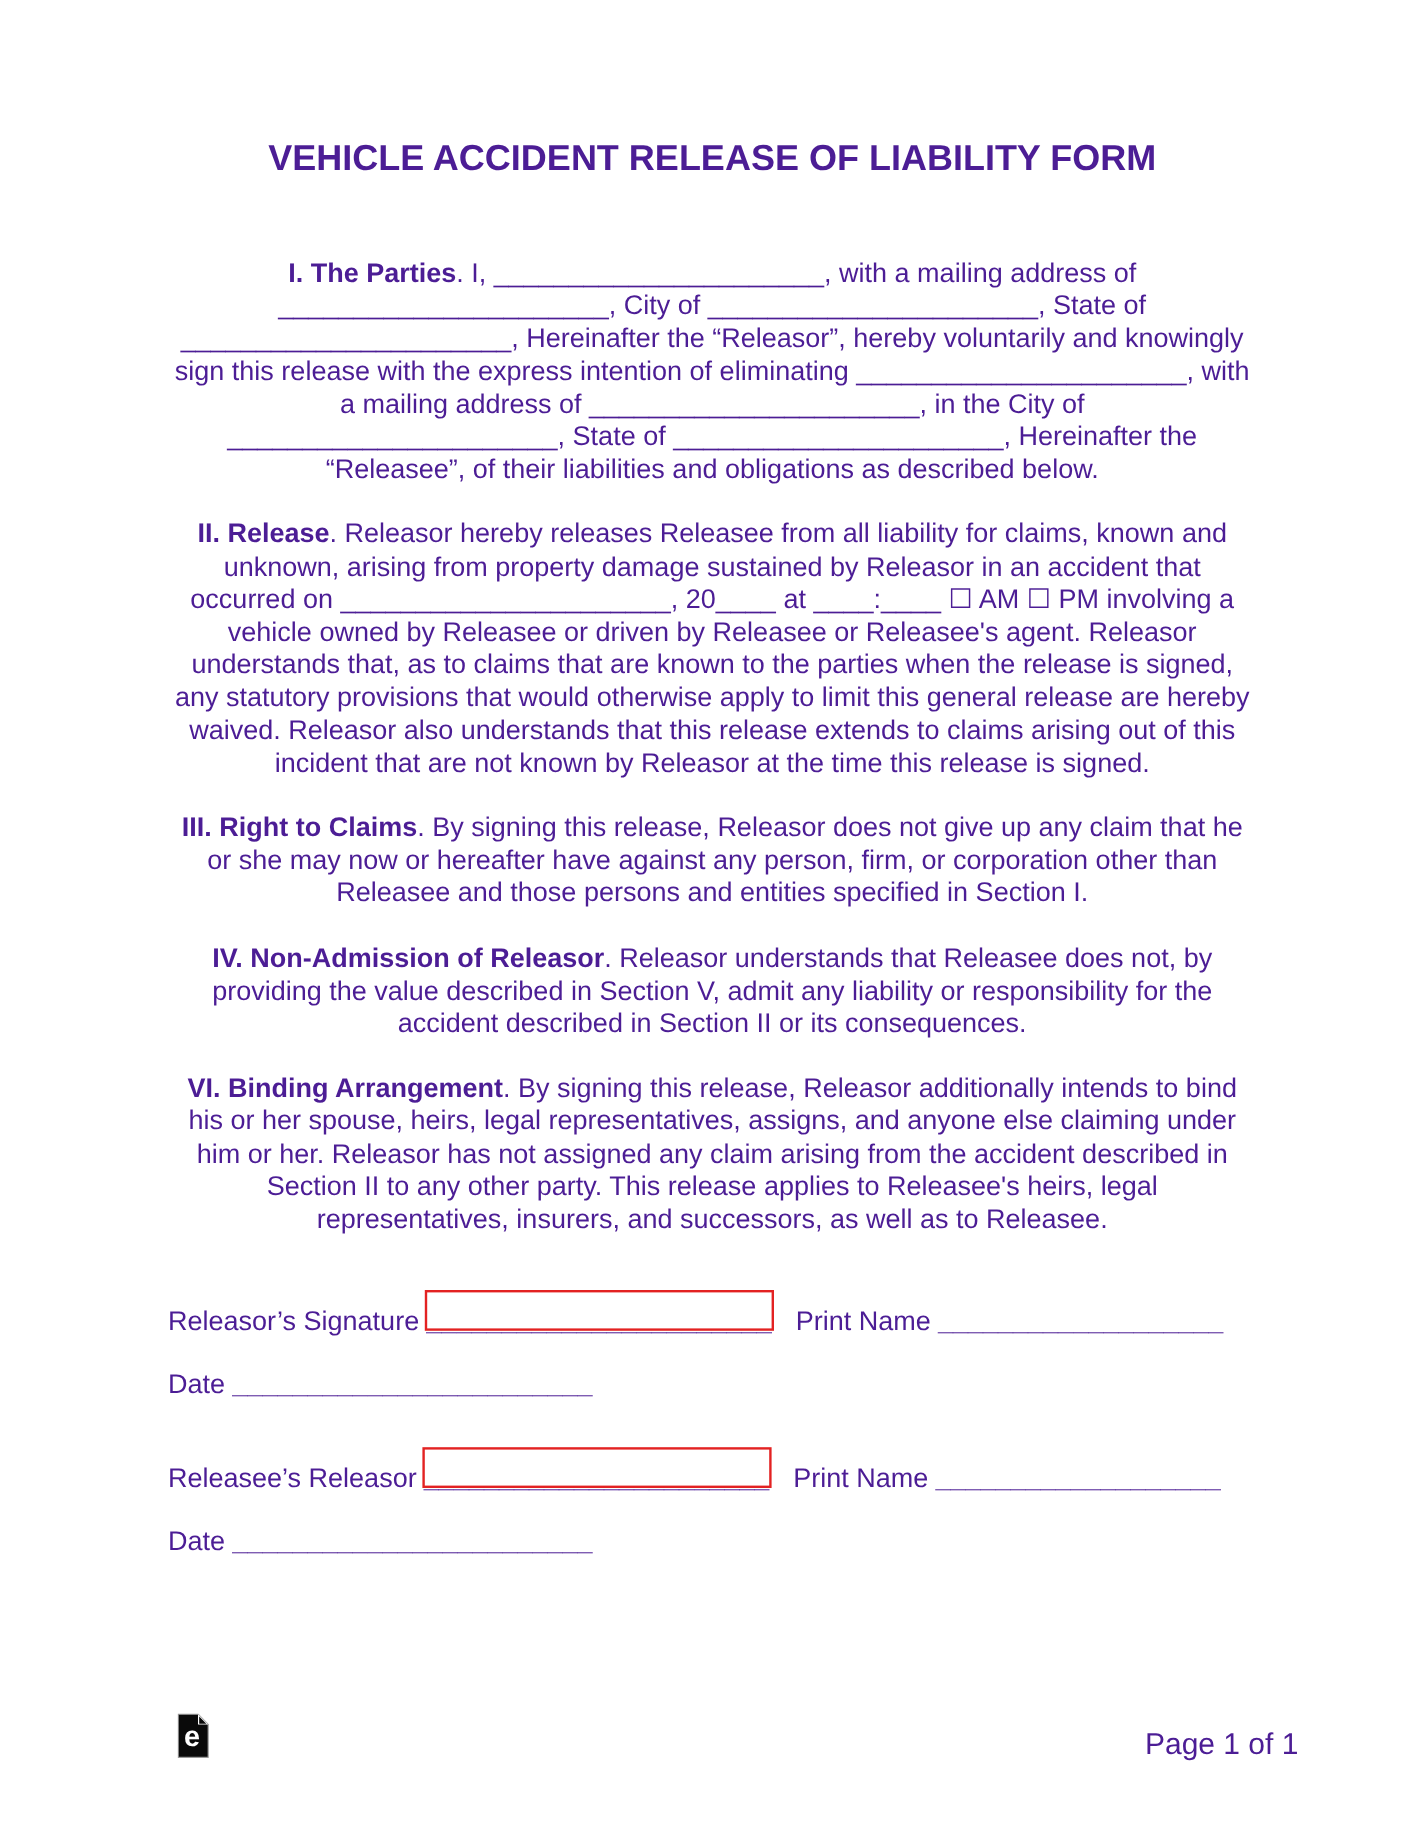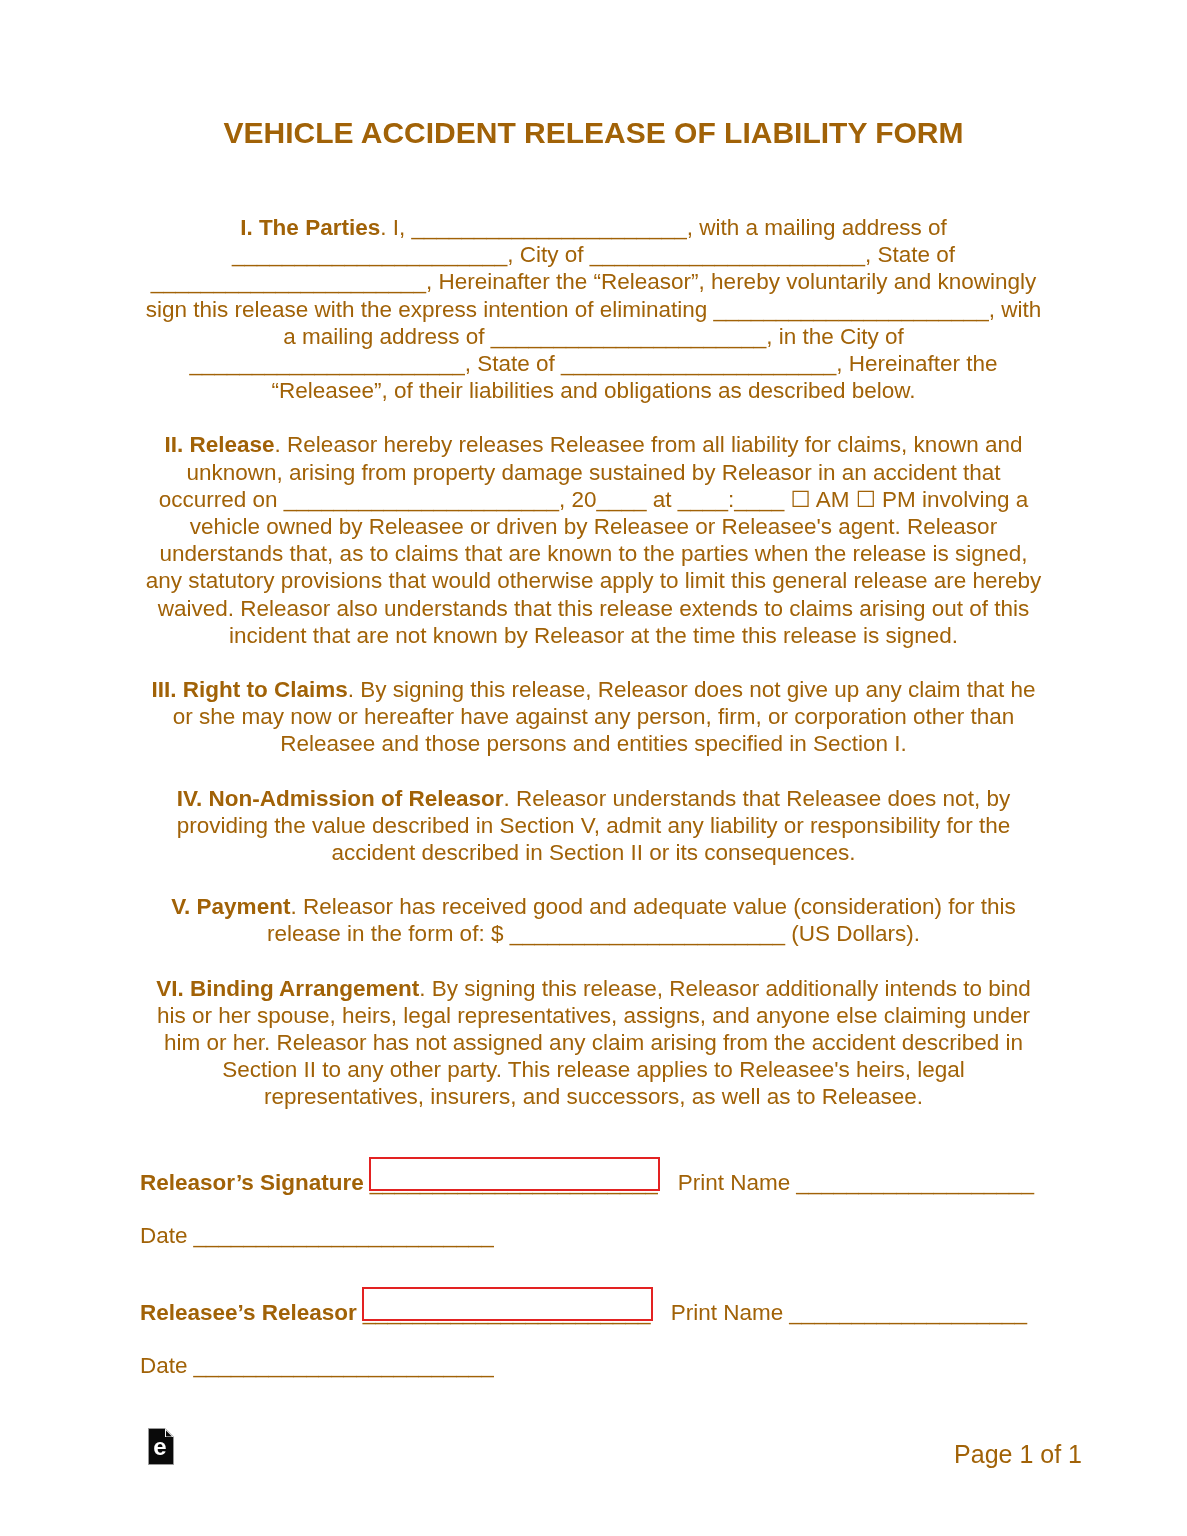--- a/index.html
+++ b/index.html
@@ -5,21 +5,21 @@
   html, body { margin: 0; padding: 0; background: #ffffff; }
   .page {
     position: relative;
     width: 1187px;
     height: 1536px;
     background: #ffffff;
     overflow: hidden;
     font-family: "Liberation Sans", "DejaVu Sans", sans-serif;
     font-size: 22.5px;
     line-height: 27.2px;
-    color: #a16207;
+    color: #4c1d95;
   }
   .content {
     position: absolute;
     left: 140px;
     top: 0;
     width: 907px;
   }
   .title {
     margin: 116px 0 0 0;
     text-align: center;
@@ -27,33 +27,33 @@
     line-height: 34px;
     font-weight: 700;
   }
   .para { margin: 27px 0 0 0; text-align: center; }
   .para.first { margin-top: 64px; }
   .para b { font-weight: 700; }
 
   .sig-row { margin-top: 58px; white-space: nowrap; }
   .sig-row.second { margin-top: 50px; }
   .date-row { margin-top: 26px; white-space: nowrap; }
-  .sig-label { font-weight: 700; }
+  .sig-label { font-weight: 400; }
   .sigwrap { position: relative; display: inline-block; margin-left: 6px; }
   .redbox {
     position: absolute;
     left: -1px;
     right: -2px;
     bottom: 5px;
     height: 30px;
     border: 2.5px solid #e32222;
     background: transparent;
   }
   .pn { margin-left: 20px; }
-  .blank { letter-spacing: 0; }
+  .blank { letter-spacing: 0; font-weight: bold; }
   .pn + .blank { margin-left: 6px; }
   .date-row .blank { margin-left: 6px; margin-top: 31px; }
 
   .footer-logo {
     position: absolute;
     left: 148px;
     top: 1428px;
     width: 26px;
     height: 37px;
   }
@@ -74,21 +74,20 @@
     <h1 class="title">VEHICLE ACCIDENT RELEASE OF LIABILITY FORM</h1>
 
     <p class="para first"><b>I. The Parties</b><span>. I, ______________________, with a mailing address of ______________________, City of ______________________, State of ______________________, Hereinafter the “Releasor”, hereby voluntarily and knowingly sign this release with the express intention of eliminating ______________________, with a mailing address of ______________________, in the City of ______________________, State of ______________________, Hereinafter the “Releasee”, of their liabilities and obligations as described below.</span></p>
 
     <p class="para"><b>II. Release</b><span>. Releasor hereby releases Releasee from all liability for claims, known and unknown, arising from property damage sustained by Releasor in an accident that occurred on ______________________, 20____ at ____:____ ☐ AM ☐ PM involving a vehicle owned by Releasee or driven by Releasee or Releasee's agent. Releasor understands that, as to claims that are known to the parties when the release is signed, any statutory provisions that would otherwise apply to limit this general release are hereby waived. Releasor also understands that this release extends to claims arising out of this incident that are not known by Releasor at the time this release is signed.</span></p>
 
     <p class="para"><b>III. Right to Claims</b><span>. By signing this release, Releasor does not give up any claim that he or she may now or hereafter have against any person, firm, or corporation other than Releasee and those persons and entities specified in Section I.</span></p>
 
     <p class="para"><b>IV. Non-Admission of Releasor</b><span>. Releasor understands that Releasee does not, by providing the value described in Section V, admit any liability or responsibility for the accident described in Section II or its consequences.</span></p>
 
-    <p class="para"><b>V. Payment</b><span>. Releasor has received good and adequate value (consideration) for this release in the form of: $ ______________________ (US Dollars).</span></p>
 
     <p class="para"><b>VI. Binding Arrangement</b><span>. By signing this release, Releasor additionally intends to bind his or her spouse, heirs, legal representatives, assigns, and anyone else claiming under him or her. Releasor has not assigned any claim arising from the accident described in Section II to any other party. This release applies to Releasee's heirs, legal representatives, insurers, and successors, as well as to Releasee.</span></p>
 
     <div class="sig-row">
       <b class="sig-label">Releasor’s Signature</b><span class="sigwrap"><span class="blank">_______________________</span><span class="redbox"></span></span><span class="pn">Print Name</span><span class="blank">___________________</span>
     </div>
     <div class="date-row">
       <span>Date</span><span class="blank">________________________</span>
     </div>
 

